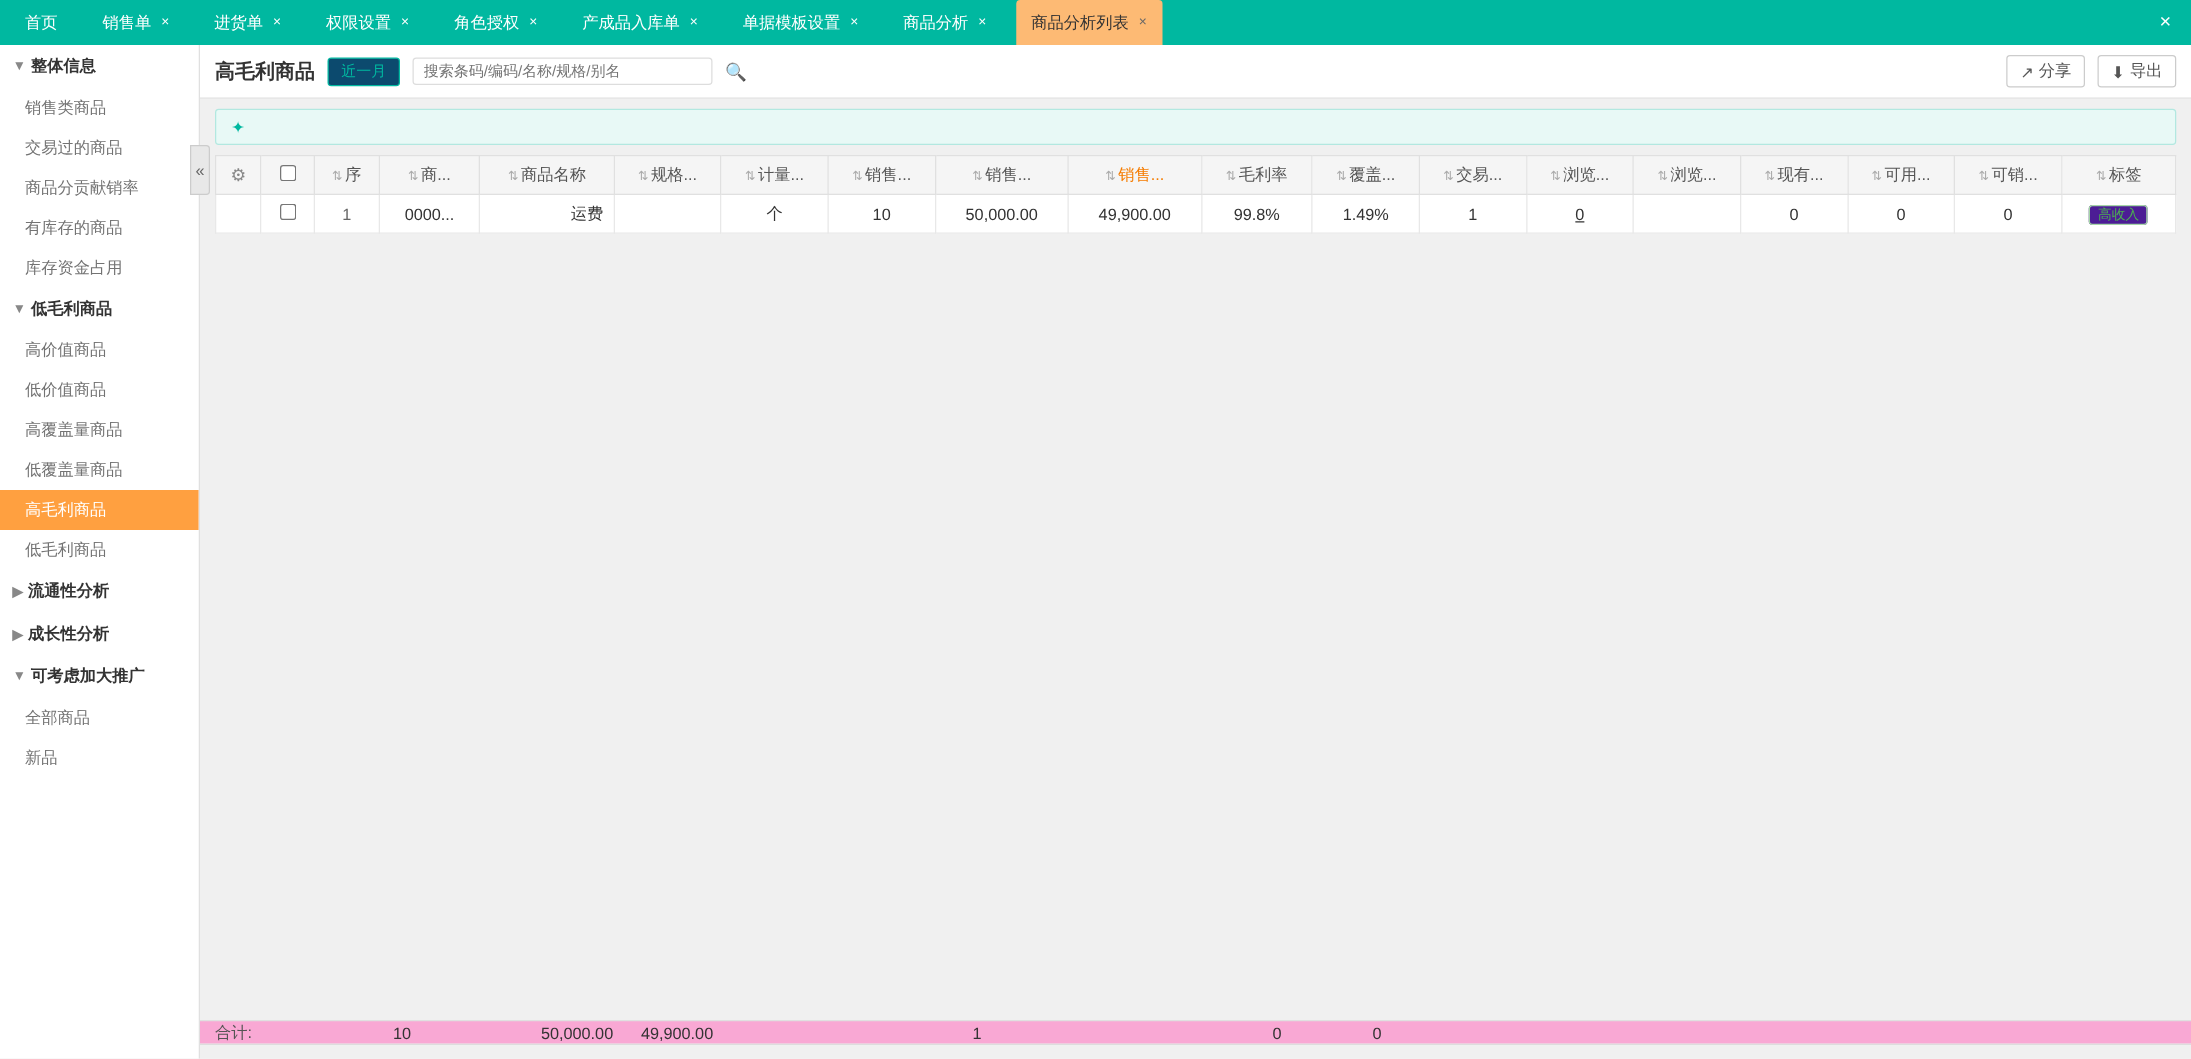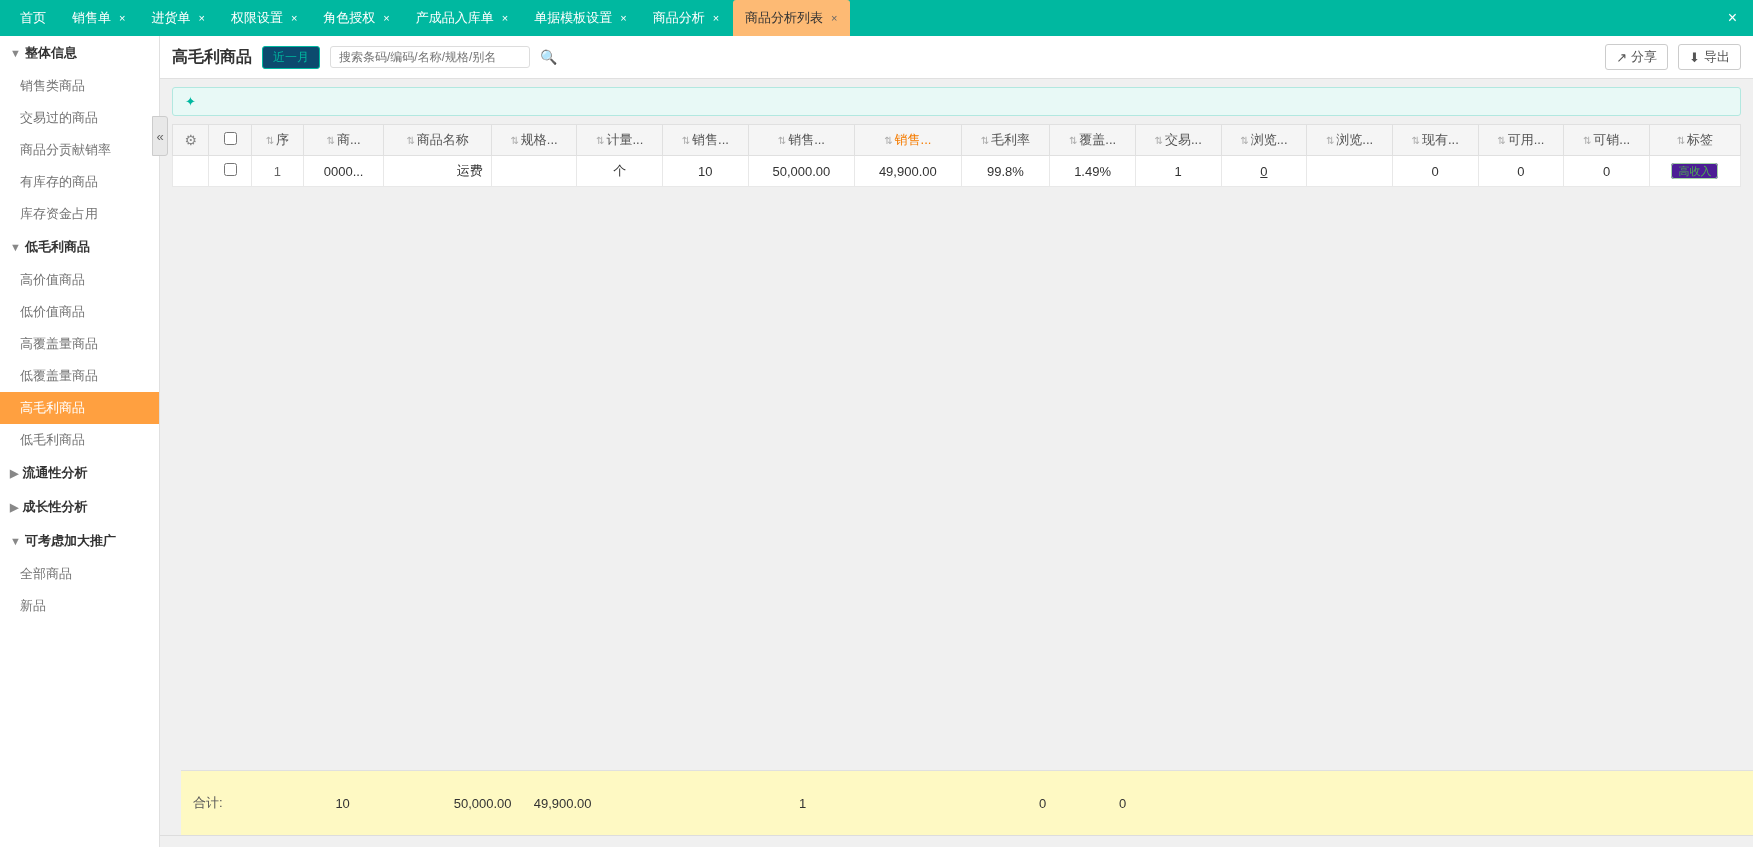--- a/index.html
+++ b/index.html
@@ -5,21 +5,21 @@
     * { box-sizing: border-box; margin: 0; padding: 0; font-family: 'Microsoft YaHei', sans-serif; font-size: 13px; }
     body { background: #f5f5f5; overflow: hidden; }
 
     
     .top-nav {
       background: #00b8a0;
       height: 36px;
       display: flex;
       align-items: center;
       padding: 0 8px;
-      gap: 2px;
+      gap: 12px;
       color: white;
       flex-shrink: 0;
     }
     .nav-tab {
       padding: 4px 12px;
       border-radius: 3px 3px 0 0;
       cursor: pointer;
       white-space: nowrap;
       font-size: 13px;
       color: white;
@@ -121,21 +121,21 @@
       border: 1px solid #00b8a0;
       border-radius: 3px;
       padding: 2px 10px;
       cursor: pointer;
       font-size: 12px;
     }
     .search-input {
       border: 1px solid #ddd;
       border-radius: 3px;
       padding: 3px 8px;
-      width: 200px;
+      width: 240px;
       font-size: 12px;
       color: #999;
     }
     .search-icon-btn {
       background: none;
       border: none;
       cursor: pointer;
       color: #888;
       font-size: 14px;
     }
@@ -205,28 +205,27 @@
       text-align: center;
       color: #333;
       white-space: nowrap;
     }
     td.text-left { text-align: right; }
     td.underline { text-decoration: underline; cursor: pointer; }
     .tag-high { background: #4c1d95; color: #4caf50; border: 1px solid #a5d6a7; border-radius: 3px; padding: 1px 6px; font-size: 11px; }
 
     
     .footer-summary {
-      background: #fef9c3;
+      background: #f9a8d4;
       border-top: 1px solid #e0e0e0;
-      padding: 23px 12px;
+      padding: 0 12px;
       display: flex;
       align-items: center;
       flex-shrink: 0;
       font-size: 13px;
-      margin-left: 21px;
     }
     .footer-label { color: #555; margin-right: 20px; }
     .footer-values {
       display: flex;
       gap: 0;
     }
     .footer-cell {
       min-width: 80px;
       text-align: center;
       padding: 0 8px;

